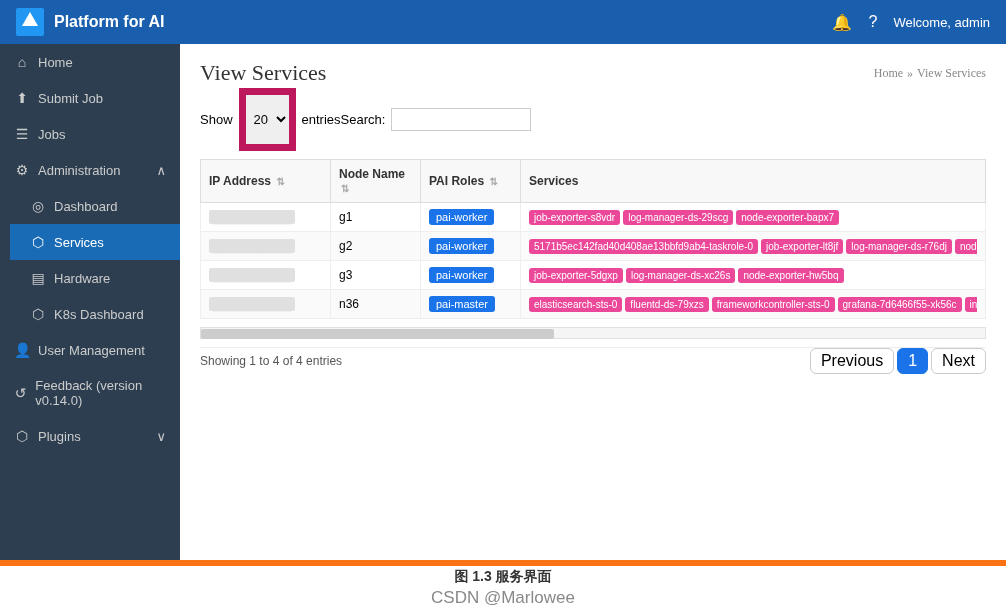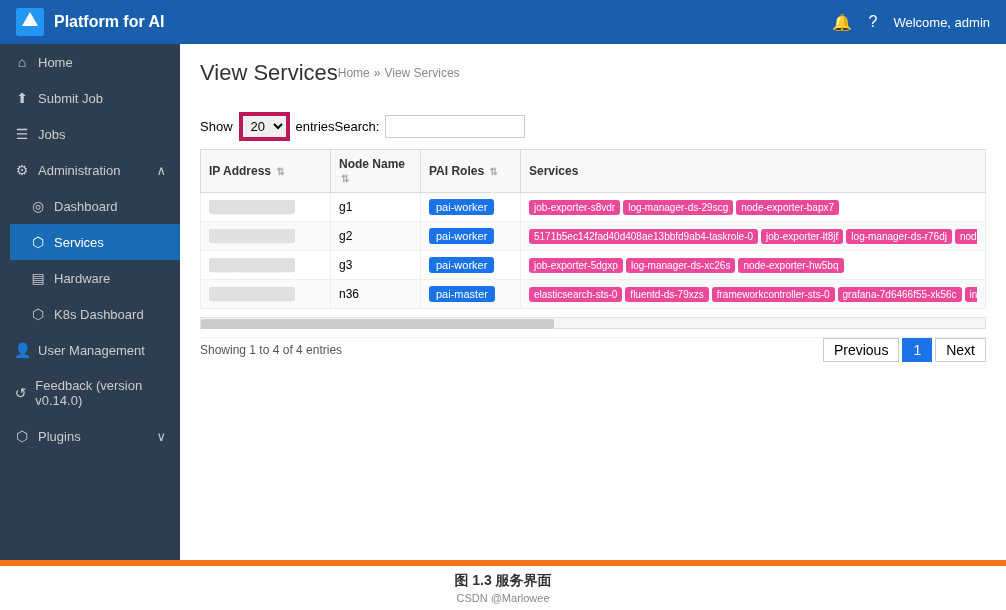--- a/index.html
+++ b/index.html
@@ -74,36 +74,38 @@
       flex-direction: column;
       overflow: hidden;
     }
     .main-content {
       flex: 1;
       padding: 16px 20px;
       overflow: auto;
     }
     .page-header {
       display: flex;
+      justify-content: space-between;
       align-items: center;
-      margin-bottom: 26px;
+      margin-bottom: 2px;
+      font-family: Liberation Serif, serif;
     }
     .page-title { font-size: 22px; font-weight: 400; color: #333; }
     .breadcrumb { font-size: 12px; color: #888; display: flex; align-items: center; gap: 4px; }
 
     
     .table-controls {
       display: flex;
       justify-content: flex-start;
       align-items: center;
       margin-bottom: 8px;
     }
     .show-entries { display: flex; align-items: center; gap: 6px; }
     .show-entries select {
-      border: 4px solid #be185d; padding: 2px 4px; font-size: 13px;
+      border: 7px solid #be185d; padding: 16px 4px; font-size: 13px;
     }
     .search-box { display: flex; align-items: center; gap: 6px; }
     .search-box input {
       border: 1px solid #ccc; padding: 3px 6px; width: 140px; font-size: 13px;
     }
 
     
     .services-table {
       width: 100%;
       border-collapse: collapse;
@@ -172,22 +174,22 @@
       color: #555;
       border-top: 1px solid #eee;
       margin-top: 4px;
     }
     .pagination { display: flex; align-items: center; gap: 3px; }
     .page-btn {
       border: 1px solid #ccc;
       background: white;
       padding: 3px 10px;
       cursor: pointer;
-      font-size: 14px;
-      border-radius: 0;
+      font-size: 16px;
+      border-radius: 6px;
     }
     .page-btn.active { background: #1a73e8; color: white; border-color: #1a73e8; }
 
     
     .scroll-bar-area {
       height: 12px;
       background: #f5f5f5;
       border: 1px solid #e0e0e0;
       position: relative;
       margin: 8px 0;
@@ -206,21 +208,21 @@
       height: 50px;
       background: white;
       display: flex;
       flex-direction: column;
       align-items: center;
       justify-content: center;
       border-top: 6px solid #f97316;
       gap: 2px;
     }
     .caption-text { font-size: 14px; font-weight: bold; color: #333; }
-    .caption-sub { font-size: 11px; color: #888; }
+    .caption-sub { font-size: 17px; color: #888; }
   </style>
 </head>
 <body>
 
 <div class="header">
   <div class="header-left">
     <div class="header-logo"></div>
     <span class="header-title">Platform for AI</span>
   </div>
   <div class="header-right">

